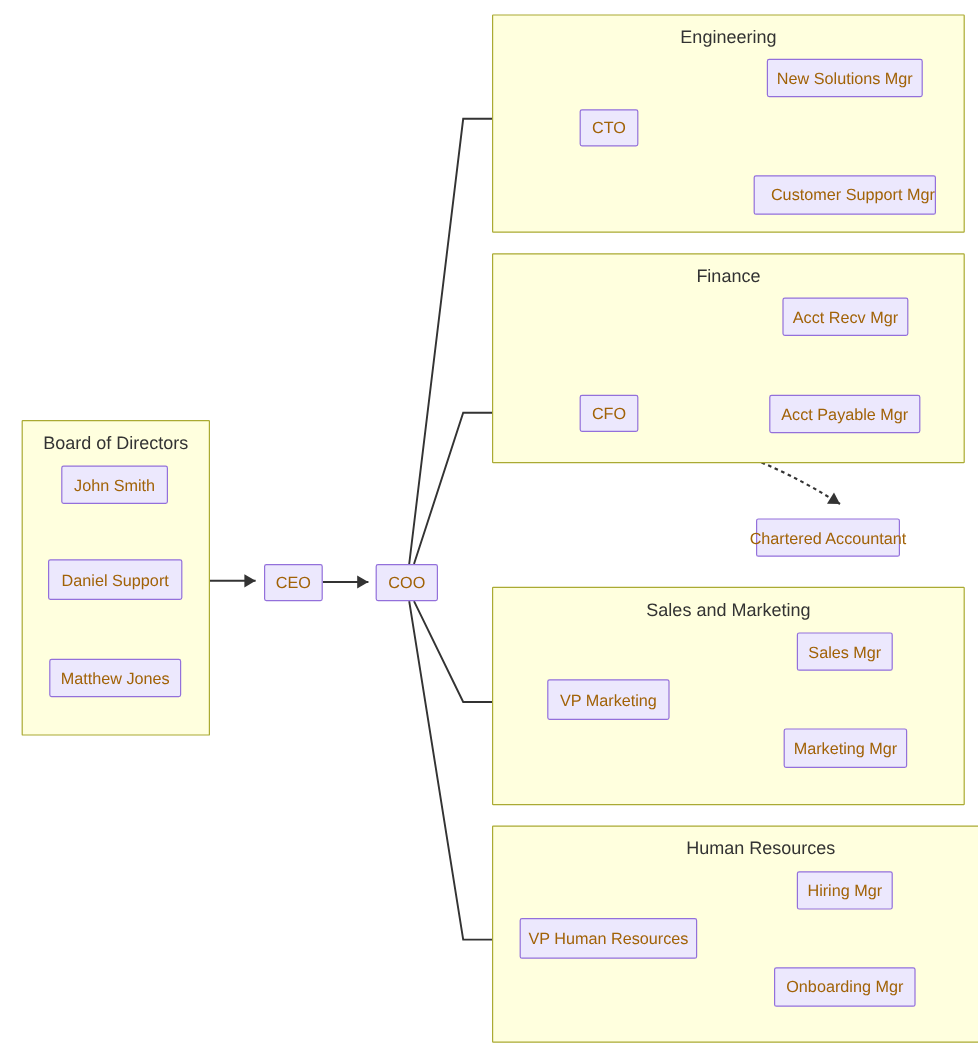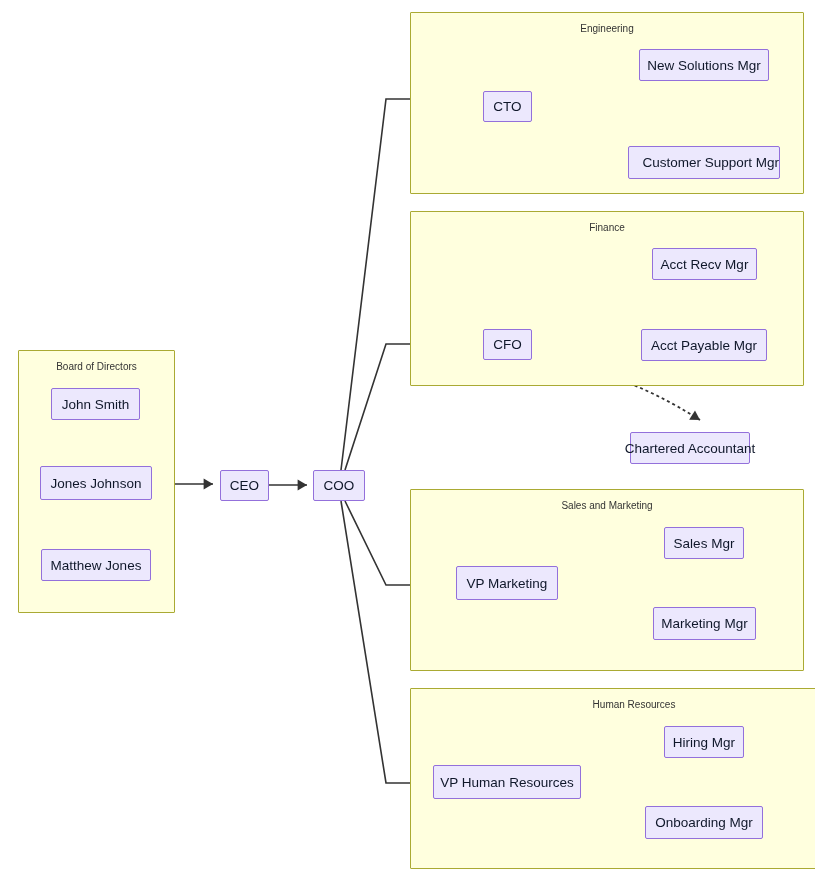--- a/index.html
+++ b/index.html
@@ -1,21 +1,21 @@
 <!DOCTYPE html>
 <html><head>
 <meta charset="utf-8">
 <style>
   html,body{margin:0;padding:0;background:#ffffff;}
   body{font-family:"Liberation Sans","DejaVu Sans",sans-serif;}
   #canvas{position:relative;width:815px;height:881px;background:#ffffff;overflow:hidden;}
   .cluster{position:absolute;background:#ffffde;border:1px solid #aaaa33;border-radius:1px;box-sizing:border-box;}
-  .cluster-label{position:absolute;left:0;right:0;text-align:center;font-size:10px;color:#333333;white-space:nowrap;}
+  .cluster-label{position:absolute;left:0;right:0;text-align:center;font-size:15px;color:#333333;white-space:nowrap;}
   .node{position:absolute;background:#ece8fd;border:1px solid #9370db;border-radius:2px;box-sizing:border-box;
-        display:flex;align-items:center;justify-content:center;font-size:13.5px;color:#0f172a;white-space:nowrap;}
+        display:flex;align-items:center;justify-content:center;font-size:13.5px;color:#a16207;white-space:nowrap;}
   #edges{position:absolute;left:0;top:0;width:815px;height:881px;pointer-events:none;}
   .edge{fill:none;stroke:#333333;stroke-width:1.6px;}
   .edge-dotted{fill:none;stroke:#333333;stroke-width:1.8px;stroke-dasharray:3,3;}
   .arrowhead{fill:#333333;}
 </style>
 </head>
 <body>
 
 <div id="canvas">
 
@@ -67,21 +67,21 @@
       </div>
       <div class="cluster" style="left: 410px; top: 688px; width: 448px; height: 181px;">
         <div class="cluster-label" style="top: 10px;">Human Resources</div>
       </div>
     </div>
   <div id="nodes-layer">
       <div class="node" style="left: 51px; top: 388px; width: 89px; height: 32px;">
         <span>John Smith</span>
       </div>
       <div class="node" style="left: 40px; top: 466px; width: 112px; height: 34px;">
-        <span>Jones Johnson</span>
+        <span>Daniel Support</span>
       </div>
       <div class="node" style="left: 41px; top: 549px; width: 110px; height: 32px;">
         <span>Matthew Jones</span>
       </div>
       <div class="node" style="left: 220px; top: 470px; width: 49px; height: 31px;">
         <span>CEO</span>
       </div>
       <div class="node" style="left: 313px; top: 470px; width: 52px; height: 31px;">
         <span>COO</span>
       </div>

